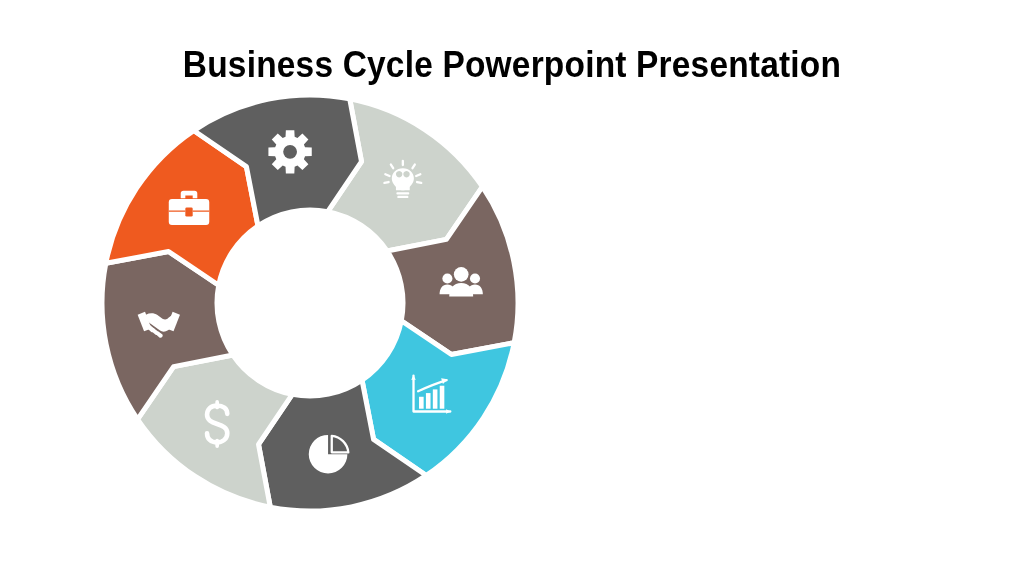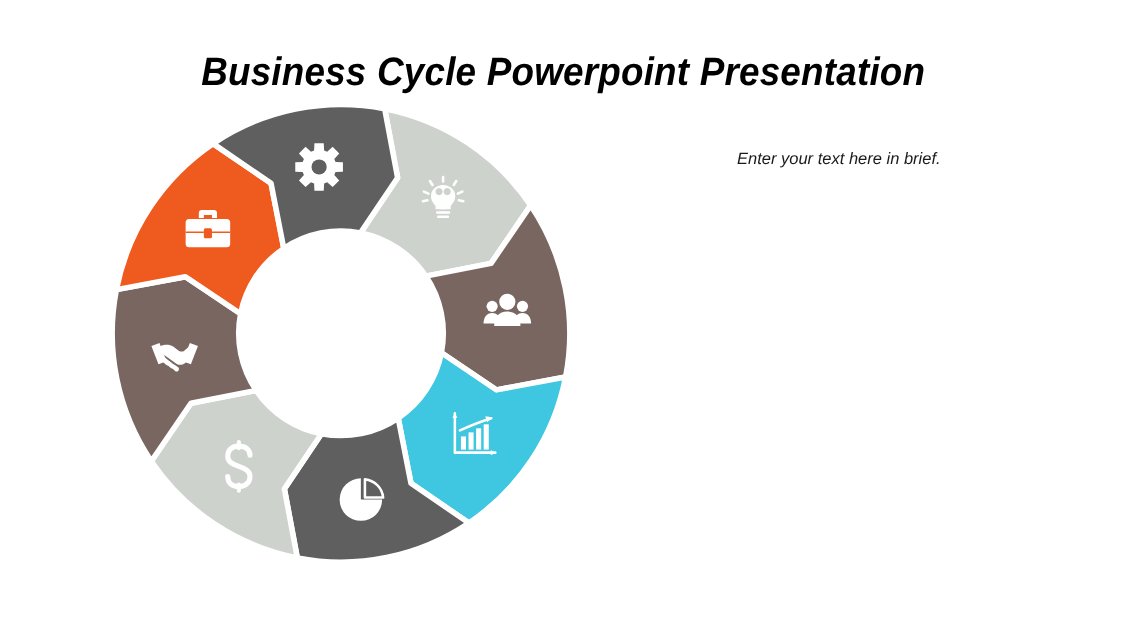--- a/index.html
+++ b/index.html
@@ -12,21 +12,20 @@
     background: #ffffff;
     font-family: "Liberation Sans", sans-serif;
     overflow: hidden;
     position: relative;
   }
 
   .slide {
     position: absolute;
     inset: 0;
     background: #ffffff;
-    font-style: italic;
   }
 
   #slide-title {
     position: absolute;
     left: 0;
     right: 0;
     top: 20px;
     text-align: center;
     font-family: "Liberation Sans", sans-serif;
     font-weight: bold;
@@ -70,21 +69,20 @@
     fill: #ffffff;
   }
 </style>
 </head>
 <body>
 
 <div class="slide">
 
   <h1 id="slide-title">Business Cycle Powerpoint Presentation</h1>
 
-  <div id="body-text">Enter your text here in brief.</div>
 
   <svg id="wheel-diagram" viewBox="0 0 430 430">
 
     <g id="segments-group">
         <path class="seg-path" d="M 254.69 10.82 A 208 208 0 0 1 387.44 98.69 L 351.4 151.4 L 292.1 163 A 93 93 0 0 0 232.75 123.71 L 266.47 73.58 Z" fill="#cdd3cc"></path>
         <path class="seg-path" d="M 387.44 98.69 A 208 208 0 0 1 419.18 254.69 L 356.42 266.47 L 306.29 232.75 A 93 93 0 0 0 292.1 163 L 351.4 151.4 Z" fill="#7a6661"></path>
         <path class="seg-path" d="M 419.18 254.69 A 208 208 0 0 1 331.31 387.44 L 278.6 351.4 L 267 292.1 A 93 93 0 0 0 306.29 232.75 L 356.42 266.47 Z" fill="#3fc6e0"></path>
         <path class="seg-path" d="M 331.31 387.44 A 208 208 0 0 1 175.31 419.18 L 163.53 356.42 L 197.25 306.29 A 93 93 0 0 0 267 292.1 L 278.6 351.4 Z" fill="#5f5f5f"></path>
         <path class="seg-path" d="M 175.31 419.18 A 208 208 0 0 1 42.56 331.31 L 78.6 278.6 L 137.9 267 A 93 93 0 0 0 197.25 306.29 L 163.53 356.42 Z" fill="#cdd3cc"></path>
         <path class="seg-path" d="M 42.56 331.31 A 208 208 0 0 1 10.82 175.31 L 73.58 163.53 L 123.71 197.25 A 93 93 0 0 0 137.9 267 L 78.6 278.6 Z" fill="#7a6661"></path>

